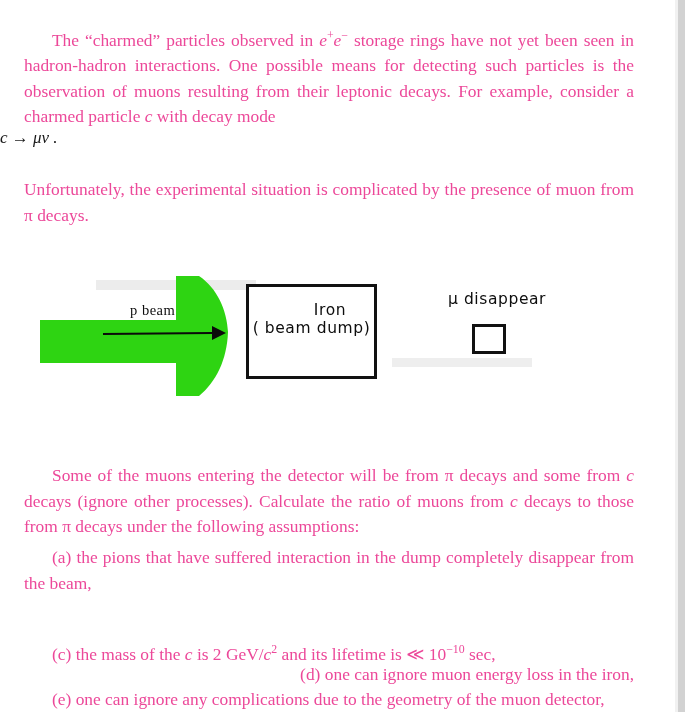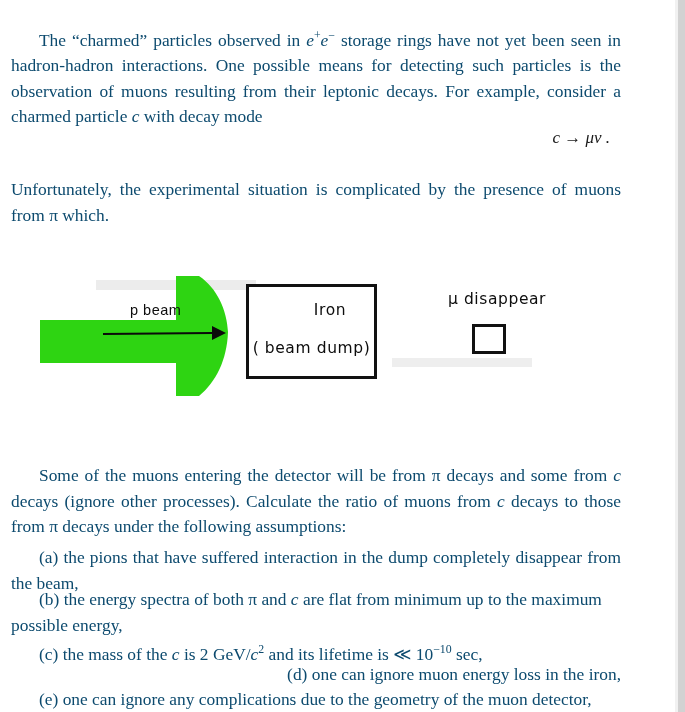--- a/index.html
+++ b/index.html
@@ -29,35 +29,35 @@
     position: absolute;
     top: 0;
     right: 7px;
     width: 3px;
     height: 712px;
     background: #f1f1f1;
   }
 
   .body-text {
     position: absolute;
-    left: 11px;
+    left: 24px;
     width: 610px;
     font-size: 17.4px;
     line-height: 25.2px;
     text-align: justify;
     text-justify: inter-word;
-    color: #0c4a6e;
+    color: #ec4899;
   }
   .indent { text-indent: 28px; }
 
   .formula {
     position: absolute;
     left: 0;
     width: 610px;
-    text-align: right;
+    text-align: left;
     font-size: 17px;
     font-style: italic;
     font-family: "Liberation Serif", "DejaVu Serif", serif;
   }
 
   i.mathvar { font-style: italic; }
   .sup { font-size: 0.68em; vertical-align: super; font-style: normal; }
   .upr { font-style: normal; }
 
   
@@ -93,21 +93,21 @@
     box-sizing: border-box;
   }
   #iron-box .line {
     text-align: center;
     font-family: "DejaVu Sans", sans-serif;
     font-size: 15.5px;
     color: #0d0d0d;
     letter-spacing: 0.6px;
   }
   #iron-label-1 { margin-top: 14px; padding-left: 37px; }
-  #iron-label-2 { margin-top: 20px; }
+  #iron-label-2 { margin-top: 0; }
 
   #mu-detector-label {
     position: absolute;
     left: 437px;
     top: 28px;
     width: 120px;
     text-align: center;
     font-family: "DejaVu Sans", sans-serif;
     font-size: 15.5px;
     color: #0d0d0d;
@@ -128,39 +128,39 @@
     left: 180px;
     top: 138px;
     width: 300px;
     text-align: center;
     font-size: 14.5px;
     color: #1a1a1a;
     letter-spacing: 0.3px;
   }
   .beam-text {
     position: absolute;
-    font-family: Liberation Sans, sans-serif;
+    font-family: Liberation Serif, serif;
     font-size: 14.5px;
     color: #0d0d0d;
     letter-spacing: 0.5px;
   }
 </style>
 </head>
 <body>
 
 <div id="page">
 
   <div id="right-margin-strip2"></div>
   <div id="right-margin-strip"></div>
 
   <p class="body-text indent" style="top:6px;">The “charmed” particles observed in <i class="mathvar">e</i><span class="sup">+</span><i class="mathvar">e</i><span class="sup">−</span> storage rings have not yet been seen in hadron-hadron interactions. One possible means for detecting such particles is the observation of muons resulting from their leptonic decays. For example, consider a charmed particle <i class="mathvar">c</i> with decay mode</p>
 
   <div class="formula" style="top:128px;">c → μν .</div>
 
-  <p class="body-text" style="top:160px;">Unfortunately, the experimental situation is complicated by the presence of muons from π which.</p>
+  <p class="body-text" style="top:160px;">Unfortunately, the experimental situation is complicated by the presence of muon from π decays.</p>
 
 
   <div id="figure">
 
     <div class="scan-band" style="left:96px; top:18px;  width:160px; height:10px;"></div>
     <div class="scan-band" style="left:250px; top:100px; width:120px; height:9px; background:#f0f0f0;"></div>
     <div class="scan-band" style="left:392px; top:96px;  width:140px; height:9px; background:#eeeeee;"></div>
 
     <svg id="beam-arrow" viewBox="0 0 200 130" preserveAspectRatio="none">
       <path d="M 4,50 L 140,50 L 140,6 L 163,6
@@ -183,21 +183,20 @@
 
     <div id="mu-detector-label">μ disappear</div>
     <div id="mu-detector-box"></div>
 
   </div>
 
   <p class="body-text indent" style="top:446px;">Some of the muons entering the detector will be from π decays and some from <i class="mathvar">c</i> decays (ignore other processes). Calculate the ratio of muons from <i class="mathvar">c</i> decays to those from π decays under the following assumptions:</p>
 
   <p class="body-text indent" style="top:528px;">(a) the pions that have suffered interaction in the dump completely disappear from the beam,</p>
 
-  <p class="body-text indent" style="top:570px; text-align:left;">(b) the energy spectra of both π and <i class="mathvar">c</i> are flat from minimum up to the maximum possible energy,</p>
 
   <p class="body-text indent" style="top:620px; text-align:left;">(c) the mass of the <i class="mathvar">c</i> is 2 GeV<span class="upr">/</span><i class="mathvar">c</i><span class="sup">2</span> and its lifetime is ≪ 10<span class="sup">−10</span> sec,</p>
 
   <p class="body-text indent" style="top:645px; text-align:right;">(d) one can ignore muon energy loss in the iron,</p>
 
   <p class="body-text indent" style="top:670px; text-align:left;">(e) one can ignore any complications due to the geometry of the muon detector,</p>
 
 </div>
 
 </body></html>

